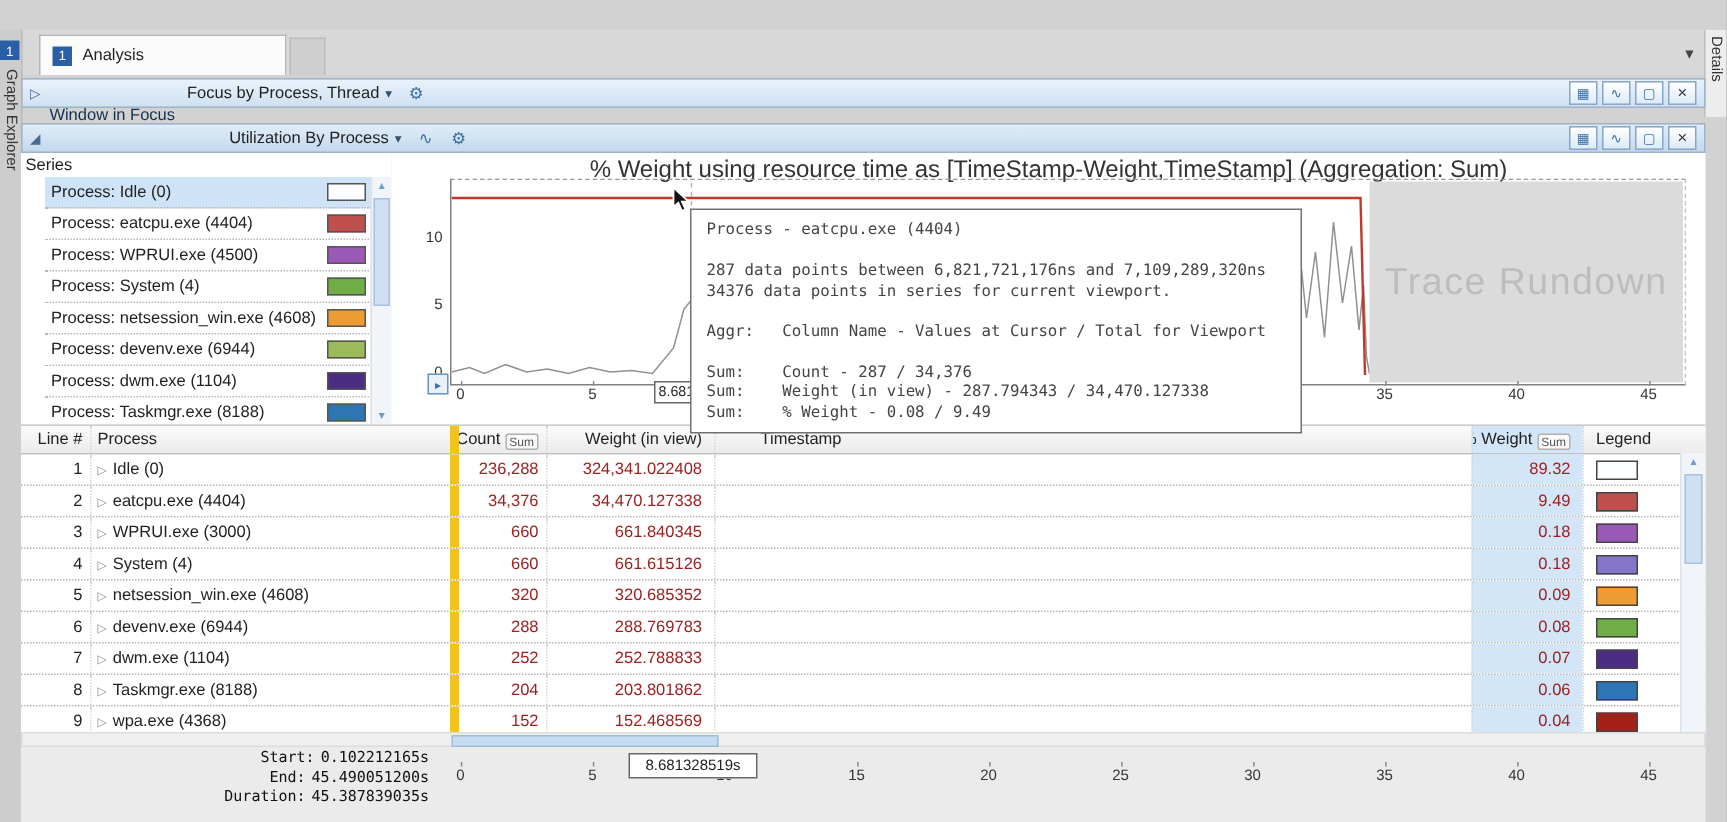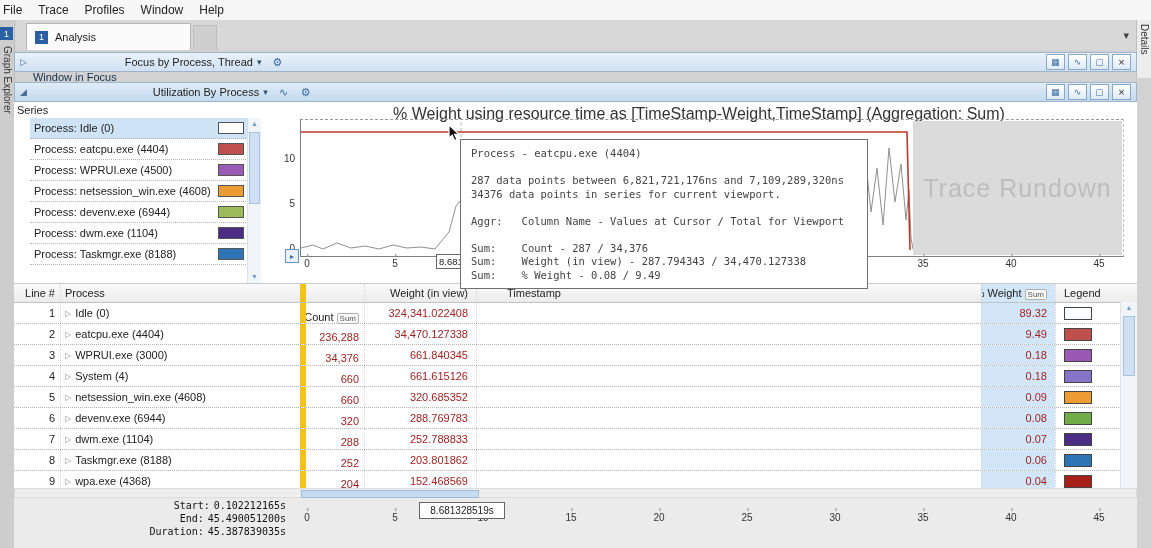--- a/index.html
+++ b/index.html
@@ -82,21 +82,21 @@
   .mouse{position:absolute;left:448px;top:124px;z-index:20;}
 
   
   .table{position:absolute;left:14px;top:283px;width:1123px;height:205px;background:#fff;overflow:hidden;border-top:1px solid #c9c9c9;}
   .thead{display:flex;height:18px;background:linear-gradient(#fbfbfb,#ebebeb);border-bottom:1px solid #c2c2c2;}
   .tr{display:flex;height:20px;border-bottom:1px dotted #b2b2b2;}
   .td{display:flex;align-items:center;height:100%;box-sizing:border-box;overflow:hidden;white-space:nowrap;}
   .td-line{width:46px;justify-content:flex-end;padding-right:5px;}
   .td-proc{width:240px;padding-left:4px;gap:4px;border-left:1px dotted #d8d8d8;}
   .td-bar{width:6px;background:#f2c31c;}
-  .td-count{width:58px;justify-content:flex-end;padding-right:5px;color:#9e2121;margin-top:24px;}
+  .td-count{width:58px;justify-content:flex-end;padding-right:5px;color:#9e2121;}
   .td-weight{width:112px;justify-content:flex-end;padding-right:8px;color:#9e2121;border-left:1px dotted #d8d8d8;}
   .td-ts{width:505px;padding-left:30px;border-left:1px dotted #d8d8d8;}
   .td-pct{width:74px;justify-content:flex-end;padding-right:8px;color:#9e2121;background:#d2e6f7;border-left:1px dotted #c4d8ea;}
   .td-legend{width:64px;padding-left:8px;border-left:1px dotted #d8d8d8;}
   .thead .td{color:#222;}
   .exp2{color:#8f8f8f;font-size:8px;}
   .sw2{width:26px;height:11px;border:1px solid #444;background:#fff;flex:none;}
   .sum-badge{font-size:8px;border:1px solid #b0b0b0;background:#fafafa;color:#555;padding:0 2px;margin-left:3px;
              border-radius:2px;position:relative;top:1px;line-height:9px;}
   .table-vscroll{position:absolute;right:0;top:18px;bottom:0;width:16px;background:#f1f5fa;border-left:1px solid #dde3ea;}
@@ -109,30 +109,20 @@
   .stat-line{font-family:"DejaVu Sans Mono",monospace;font-size:10px;line-height:13px;color:#111;}
   .stat-label{margin-right:4px;}
   .bottom-axis{left:0;top:14px;right:0;height:20px;}
   .bottom-cursor{left:405px;top:4px;width:84px;height:15px;justify-content:center;font-size:10px;}
 </style>
 </head>
 <body>
 
 <div class="root">
 
-  <div class="menubar">
-    <div class="menu-items">
-
-    <span class="mi">File</span>
-        <span class="mi">Trace</span>
-        <span class="mi">Profiles</span>
-        <span class="mi">Window</span>
-        <span class="mi">Help</span>
-      </div>
-  </div>
 
   <div class="tabbar">
     <div class="tab">
       <span class="numbox">1</span>
       <span>Analysis</span>
     </div>
     <div class="tab-ghost"></div>
     <span class="tab-caret">▾</span>
   </div>
 
@@ -189,20 +179,24 @@
         <div class="series-item">
           <span class="lbl">Process: eatcpu.exe (4404)</span>
           <span class="sw" style="background: rgb(192, 80, 77);"></span>
         </div>
 
         <div class="series-item">
           <span class="lbl">Process: WPRUI.exe (4500)</span>
           <span class="sw" style="background: rgb(155, 89, 182);"></span>
         </div>
 
+        <div class="series-item">
+          <span class="lbl">Process: System (4)</span>
+          <span class="sw" style="background: rgb(112, 173, 71);"></span>
+        </div>
 
         <div class="series-item">
           <span class="lbl">Process: netsession_win.exe (4608)</span>
           <span class="sw" style="background: rgb(237, 155, 51);"></span>
         </div>
 
         <div class="series-item">
           <span class="lbl">Process: devenv.exe (6944)</span>
           <span class="sw" style="background: rgb(155, 187, 89);"></span>
         </div>

